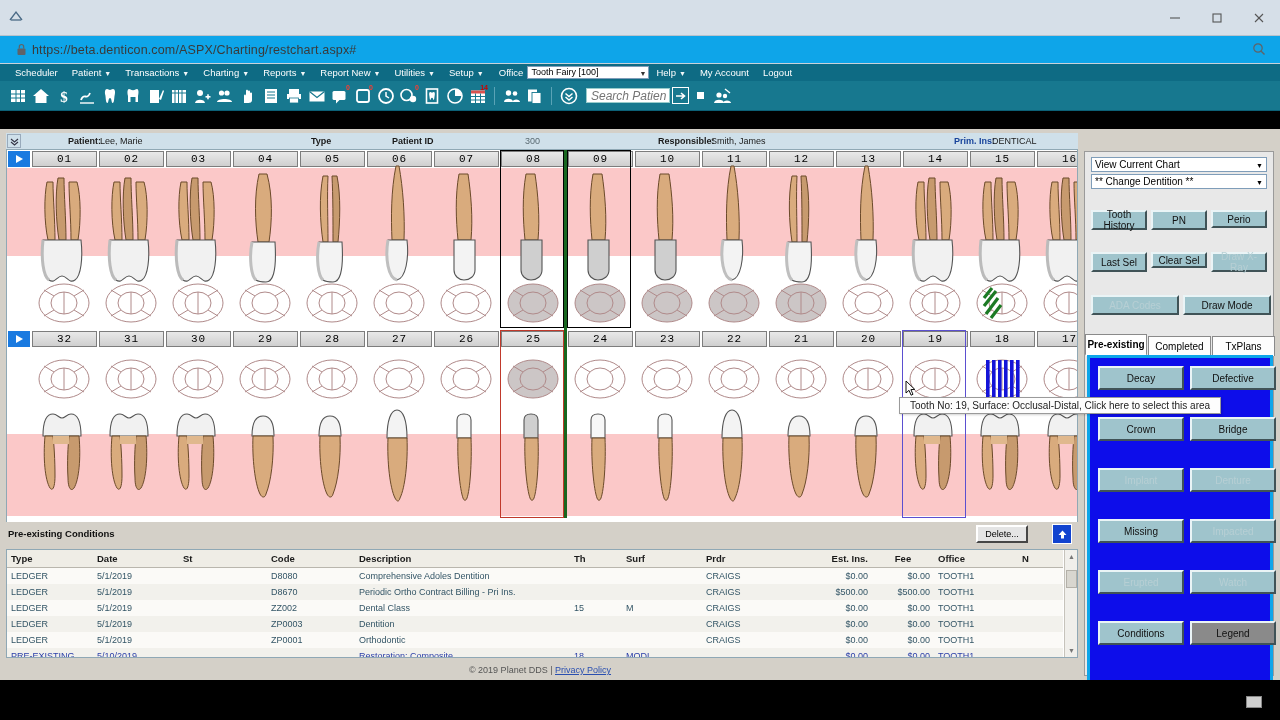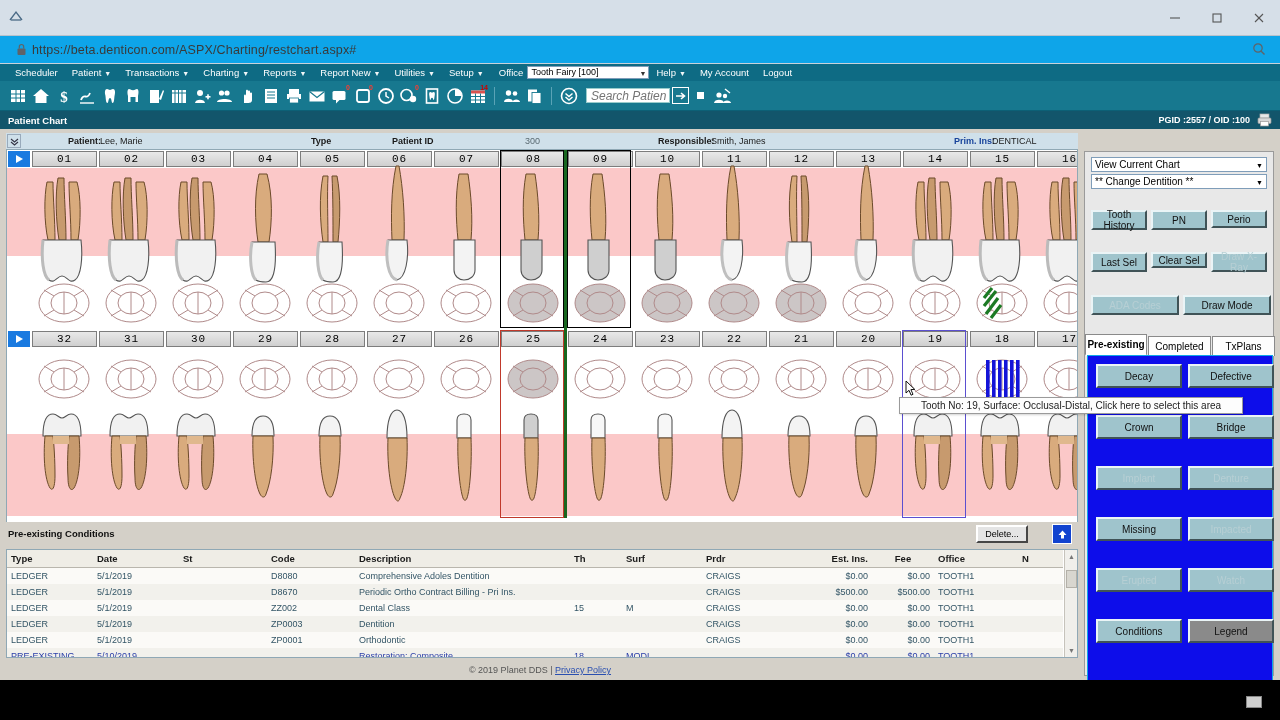--- a/index.html
+++ b/index.html
@@ -177,21 +177,21 @@
     position:absolute; top:2px; height:20px; border:1px solid #8a8a8a;
     background:#fdfdfd; font-size:10px; display:flex; align-items:center;
     justify-content:center; border-bottom:none;
   }
   .tab.active { background:#fff; font-weight:bold; border-bottom:2px solid #fff; top:0px; height:22px; }
   .tab.active:after {
     content:""; position:absolute; left:0; right:0; bottom:-2px; height:3px; background:#fff;
   }
   .bluepanel {
     position:absolute; left:2px; top:203px; width:186px; height:364px;
-    background:#0d0dea; border:1px solid #0ea5e9;
+    background:#0d0dea; border:3px solid #0ea5e9;
   }
 
   
   .pec-head {
     position:absolute; left:0px; top:393px; width:1080px; height:28px;
     background:#d4d0c8;
   }
   .pec-title { position:absolute; left:8px; top:6px; font-size:9.5px; font-weight:bold; color:#111; }
   .del-btn {
     position:absolute; right:52px; top:3px; width:52px; height:18px;
@@ -239,21 +239,21 @@
   .footer a { color:#2a4fb0; }
 
   .taskbar { position:absolute; left:0; bottom:0; width:1280px; height:40px; background:#000; }
   .tb-sysicon { position:absolute; right:18px; bottom:12px; width:16px; height:12px;
                 background:#cfcfcf; border:1px solid #888; }
 
   
   .tooltip {
     position:absolute; left:899px; top:397px; background:#fdfdfd;
     border:1px solid #9a9a9a; font-size:10px; color:#222;
-    padding:2px 21px; white-space:nowrap; z-index:50;
+    padding:2px 10px; white-space:nowrap; z-index:50;
     box-shadow:1px 1px 2px rgba(0,0,0,.18);
   }
   .cursor { position:absolute; left:905px; top:380px; z-index:51; }
 </style>
 </head>
 <body>
 
 <div id="app">
 
   <div class="chrome-titlebar">
@@ -494,31 +494,20 @@
         <svg width="20" height="18" viewBox="0 0 20 18">
           <circle cx="7" cy="8" r="2.6" fill="#fff"></circle>
           <circle cx="13" cy="9" r="2.2" fill="#fff"></circle>
           <path d="M2 16 C2 11.5 12 11.5 12 16 Z" fill="#fff"></path>
           <path d="M11 16 C11 12.5 19 12.5 19 16 Z" fill="#fff"></path>
           <path d="M13 2 L18 6" stroke="#fff" stroke-width="1.4"></path>
         </svg>
       </div>
     </div>
 
-  <div class="chartbar">
-    <span class="lbl">Patient Chart</span>
-    <span class="pgid">PGID :2557 / OID :100</span>
-    <span class="printer">
-      <svg width="15" height="14" viewBox="0 0 15 14">
-        <rect x="3" y="1" width="9" height="4" fill="#e8e8e8" stroke="#b0b0b0" stroke-width=".7"></rect>
-        <rect x="1" y="5" width="13" height="5.5" rx="1" fill="#d8d8d8" stroke="#999" stroke-width=".7"></rect>
-        <rect x="3.5" y="8.5" width="8" height="4.5" fill="#fff" stroke="#999" stroke-width=".7"></rect>
-      </svg>
-    </span>
-  </div>
 
   <div class="main">
 
     <div class="patientstrip">
       <div class="ps-expander">
         <svg width="9" height="9" viewBox="0 0 9 9">
           <path d="M1 2 L4.5 5 L8 2" fill="none" stroke="#334" stroke-width="1.1"></path>
           <path d="M1 5 L4.5 8 L8 5" fill="none" stroke="#334" stroke-width="1.1"></path>
         </svg>
       </div>

